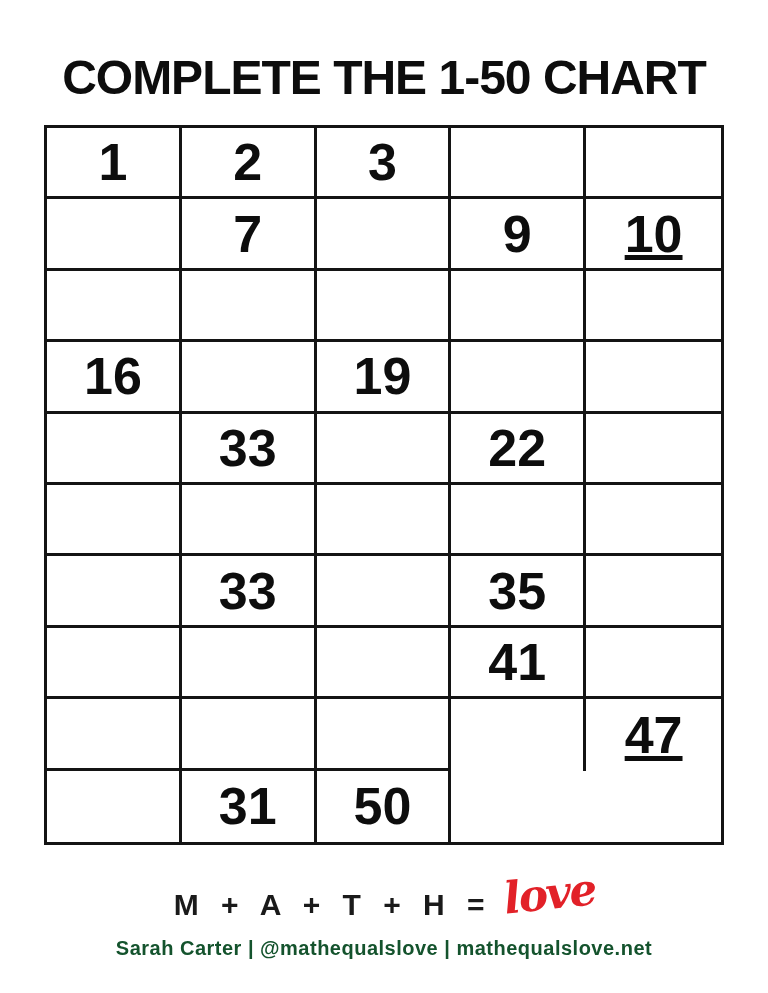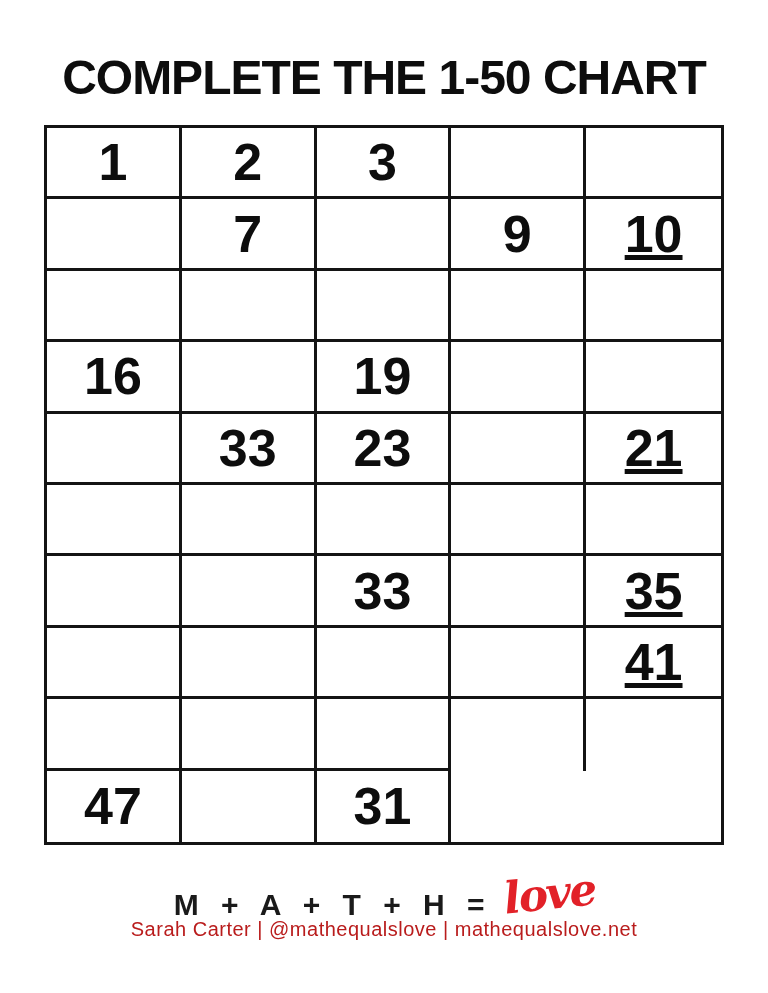--- a/index.html
+++ b/index.html
@@ -69,25 +69,25 @@
   .love-script {
     font-family: "DejaVu Serif", serif;
     font-style: italic;
     font-weight: bold;
     font-size: 44px;
     transform: rotate(-6deg) translateY(6px);
     display: inline-block;
     letter-spacing: -2px;
   }
   .credit {
-    margin-top: 5px;
+    margin-top: 24px;
     font-size: 20px;
-    font-weight: 400;
+    font-weight: 700;
     letter-spacing: 0.5px;
-    color: #b91c1c;
+    color: #14532d;
   }
 </style>
 </head>
 <body>
 
 <div class="page">
 
   <div class="title">COMPLETE THE 1-50 CHART</div>
 
   <div class="grid" id="number-grid">
@@ -106,23 +106,22 @@
       <div class="cell"></div>
       <div class="cell"></div>
       <div class="cell"></div>
       <div class="cell">16</div>
       <div class="cell"></div>
       <div class="cell">19</div>
       <div class="cell"></div>
       <div class="cell"></div>
       <div class="cell"></div>
       <div class="cell">33</div>
-      <div class="cell">23</div>
       <div class="cell"></div>
-      <div class="cell">21</div>
+      <div class="cell">22</div>
       <div class="cell"></div>
       <div class="cell"></div>
       <div class="cell"></div>
       <div class="cell"></div>
       <div class="cell"></div>
       <div class="cell"></div>
       <div class="cell"></div>
       <div class="cell">33</div>
       <div class="cell"></div>
       <div class="cell">35</div>
@@ -132,20 +131,21 @@
       <div class="cell"></div>
       <div class="cell">41</div>
       <div class="cell"></div>
       <div class="cell"></div>
       <div class="cell"></div>
       <div class="cell"></div>
       <div class="cell"></div>
       <div class="cell">47</div>
       <div class="cell"></div>
       <div class="cell">31</div>
+      <div class="cell">50</div>
     </div>
 
   <div class="footer">
     <div class="motto">
       <span class="motto-prefix">M + A + T + H =</span>
       <span class="love-script" style="color: rgb(226, 33, 40);">love</span>
     </div>
     <div class="credit">Sarah Carter  |  @mathequalslove  |  mathequalslove.net</div>
   </div>
 

